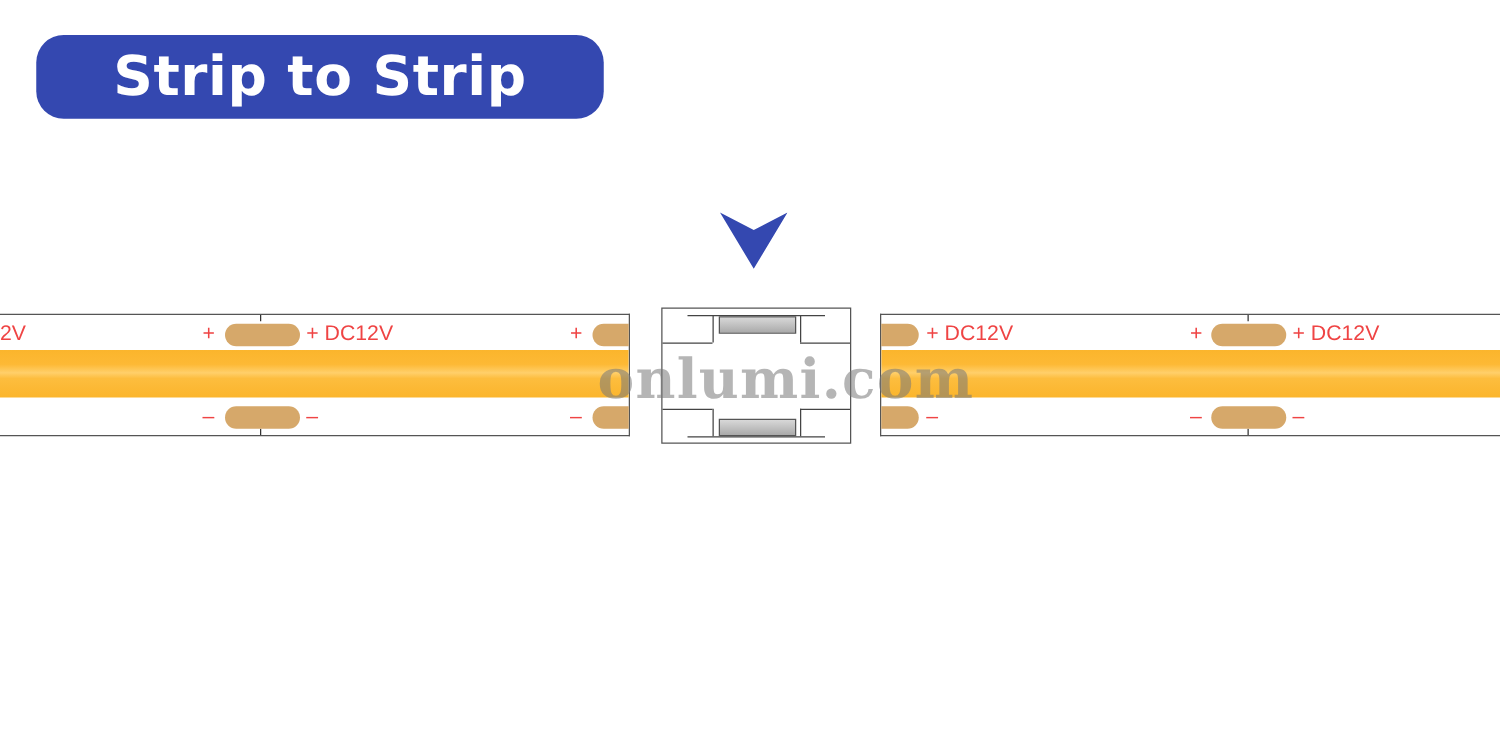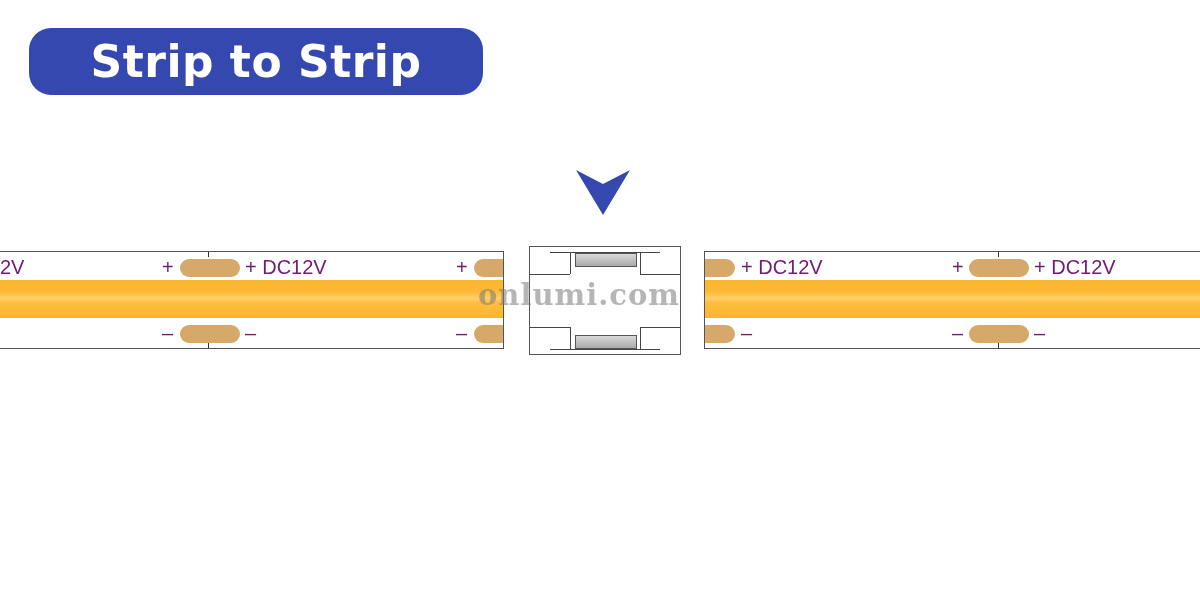--- a/index.html
+++ b/index.html
@@ -4,27 +4,27 @@
 <style>
   html,body{margin:0;padding:0;}
   body{width:1200px;height:600px;background:#ffffff;position:relative;overflow:hidden;font-family:"DejaVu Sans","Liberation Sans",sans-serif;}
   .title-pill{position:absolute;left:29px;top:28px;width:454px;height:67px;background:#3448b0;border-radius:22px;color:#fff;font-size:44px;font-weight:600;line-height:67px;text-align:center;letter-spacing:0.5px;}
   .arrow{position:absolute;left:576px;top:168px;width:54px;height:48px;}
   .strip{position:absolute;top:251px;height:96px;border-top:1px solid #555;border-bottom:1px solid #555;background:#fff;overflow:hidden;}
   .strip.left{left:0;width:503px;border-right:1px solid #555;}
   .strip.right{left:704px;width:496px;border-left:1px solid #555;}
   .led-band{position:absolute;left:0;right:0;top:28px;height:38px;background:linear-gradient(to bottom,#fbb52c 0%,#fdb935 30%,#ffcf6a 48%,#fdbd3e 60%,#fbb52c 100%);}
   .pad{position:absolute;width:60px;height:18px;border-radius:9px;background:#d6a86a;}
-  .label{position:absolute;font-family:"Liberation Sans","DejaVu Sans",sans-serif;font-size:20px;color:#701a75;line-height:18px;white-space:nowrap;}
+  .label{position:absolute;font-family:"Liberation Sans","DejaVu Sans",sans-serif;font-size:17px;color:#ef4444;line-height:18px;white-space:nowrap;}
   .tick{position:absolute;width:1px;height:5px;background:#333;}
   .connector{position:absolute;left:529px;top:246px;width:150px;height:107px;border:1px solid #555;background:#fff;}
   .conn-line{position:absolute;height:1px;background:#444;}
   .conn-v{position:absolute;width:1px;background:#444;}
   .contact{position:absolute;left:45px;width:60px;height:12px;border:1px solid #555;background:linear-gradient(to bottom,#d8d8d8,#aaaaaa);}
-  .watermark{position:absolute;left:478px;top:278px;font-family:"DejaVu Serif","Liberation Serif",serif;font-weight:bold;font-size:29px;color:rgba(120,120,120,0.55);letter-spacing:1px;}
+  .watermark{position:absolute;left:478px;top:278px;font-family:"DejaVu Serif","Liberation Serif",serif;font-weight:bold;font-size:44px;color:rgba(120,120,120,0.55);letter-spacing:1px;}
 </style>
 </head>
 <body>
 
 <div class="title-pill">
   <span>Strip to Strip Joint</span>
 </div>
 
 <svg class="arrow" viewBox="0 0 54 48">
   <polygon points="0,2 27,16 54,2 27,47" fill="#3448b0"></polygon>

